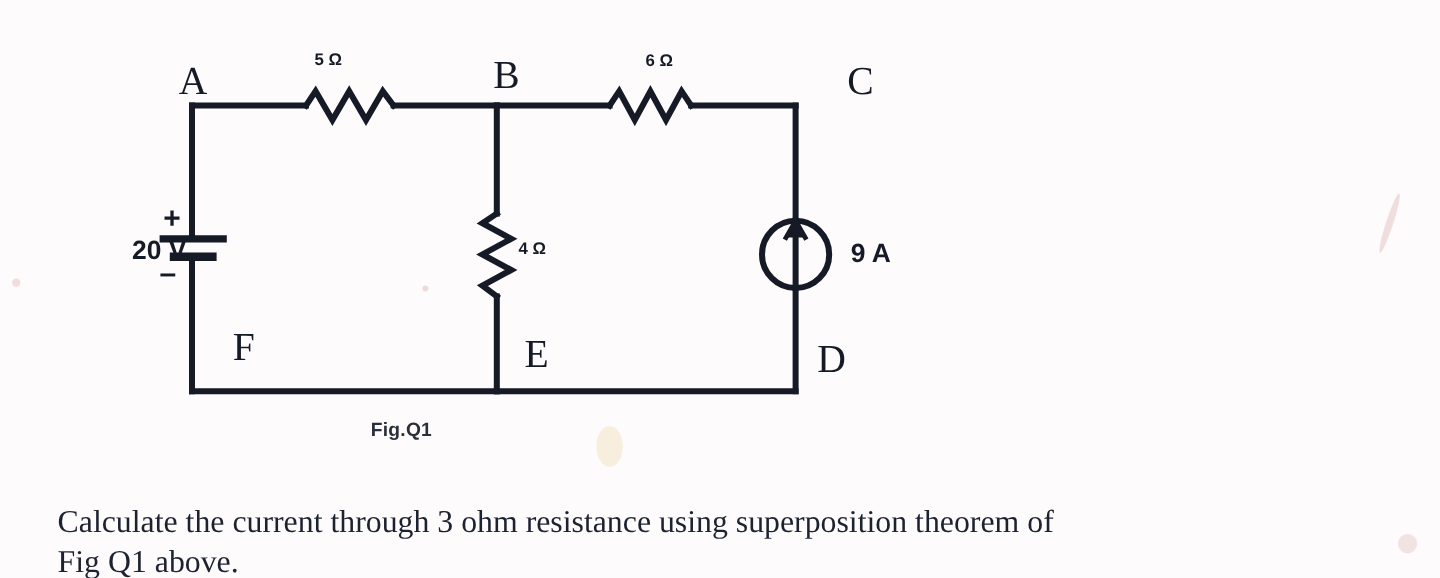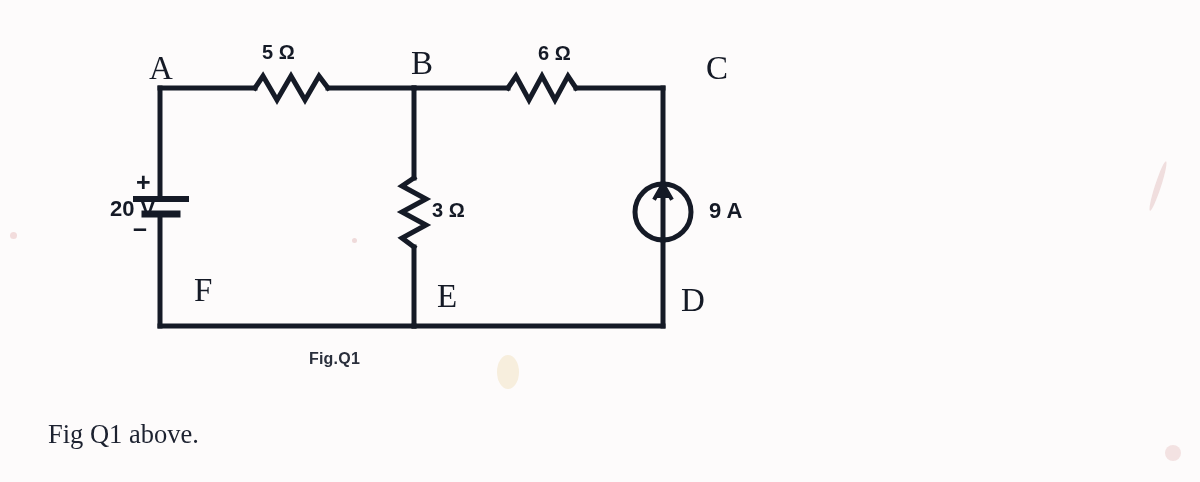--- a/index.html
+++ b/index.html
@@ -48,21 +48,21 @@
     white-space: nowrap;
     line-height: 1;
   }
   .node-label {
     font-family: "Liberation Serif", serif;
     font-size: 33px;
   }
   .value-label {
     font-family: "Liberation Sans", sans-serif;
     font-weight: bold;
-    font-size: 20px;
+    font-size: 14px;
   }
   .source-label {
     font-family: "Liberation Sans", sans-serif;
     font-weight: bold;
     font-size: 22px;
   }
   .polarity {
     font-family: "Liberation Sans", sans-serif;
     font-weight: bold;
     font-size: 25px;
@@ -137,27 +137,28 @@
 
     <div class="clabel node-label" style="left:149px;top:52px;">A</div>
     <div class="clabel node-label" style="left:411px;top:47px;">B</div>
     <div class="clabel node-label" style="left:706px;top:52px;">C</div>
     <div class="clabel node-label" style="left:681px;top:284px;">D</div>
     <div class="clabel node-label" style="left:437px;top:280px;">E</div>
     <div class="clabel node-label" style="left:194px;top:274px;">F</div>
 
     <div class="clabel value-label" style="left:262px;top:42px;">5 Ω</div>
     <div class="clabel value-label" style="left:538px;top:43px;">6 Ω</div>
-    <div class="clabel value-label" style="left:432px;top:200px;">3 Ω</div>
+    <div class="clabel value-label" style="left:432px;top:200px;">4 Ω</div>
     <div class="clabel source-label" style="left:76px;top:198px;margin-left:34px;">20 V</div>
     <div class="clabel source-label" style="left:709px;top:200px;">9 A</div>
 
     <div class="clabel polarity" style="left:136px;top:170px;">+</div>
     <div class="clabel polarity" style="left:133px;top:216px;">–</div>
 
     <div id="fig-caption">Fig.Q1</div>
   </div>
 
   <div id="question">
+    <span class="q-line">Calculate the current through 3 ohm resistance using superposition theorem of</span>
     <span class="q-line">Fig Q1 above.</span>
   </div>
 
 </div>
 
 </body></html>

